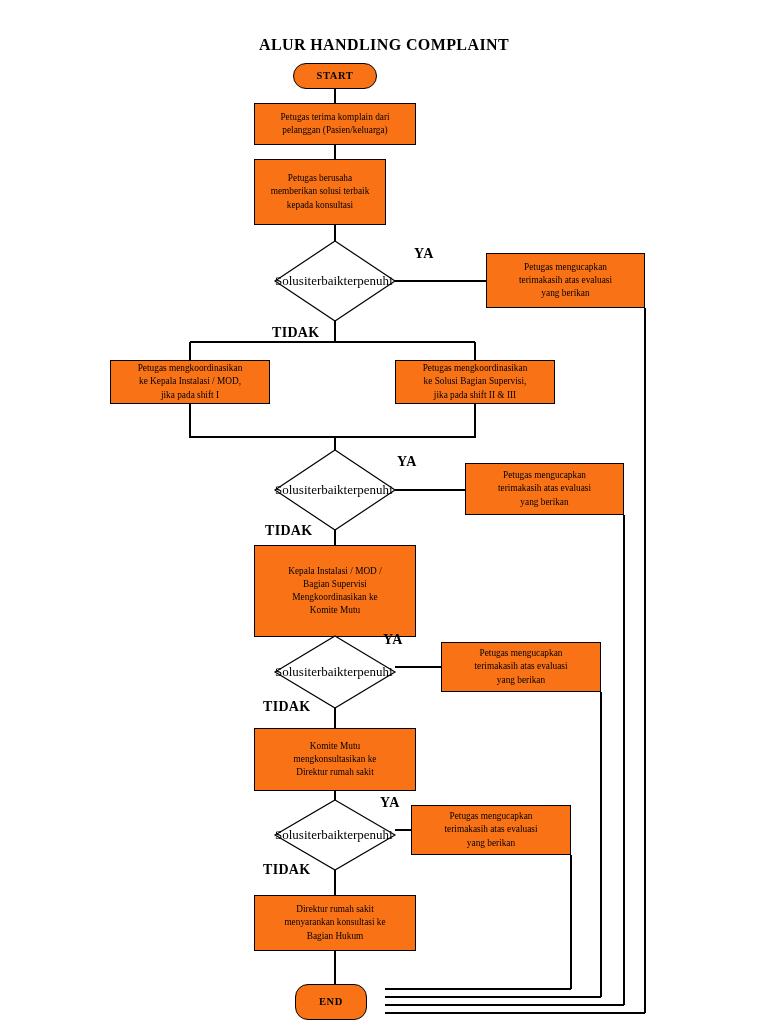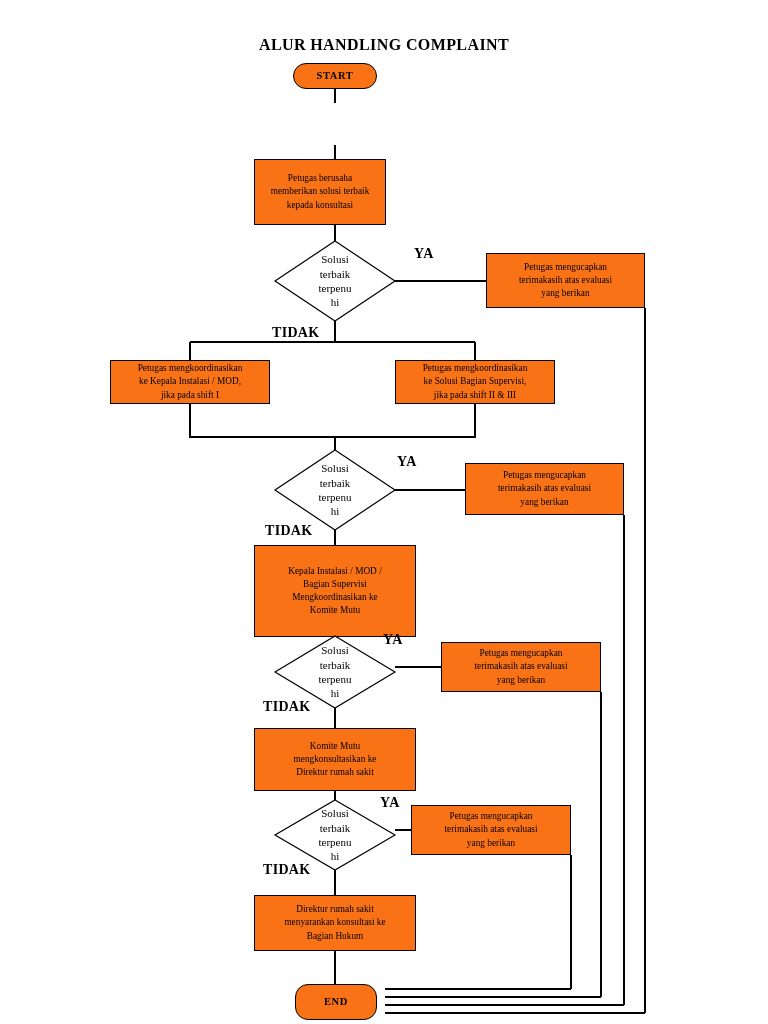--- a/index.html
+++ b/index.html
@@ -61,25 +61,24 @@
     top: 0;
     overflow: visible;
   }
   .diamond-text {
     position: absolute;
     left: 0;
     top: 0;
     width: 100%;
     height: 100%;
     display: flex;
-    flex-direction: column;
+    flex-direction: row;
     align-items: center;
-    justify-content: center;
     text-align: center;
-    font-size: 11px;
+    font-size: 13px;
     line-height: 1.30;
     pointer-events: none;
   }
   .edge-label {
     position: absolute;
     font-size: 14px;
     font-weight: bold;
     letter-spacing: 0.3px;
     font-family: "Liberation Serif", "DejaVu Serif", serif;
   }
@@ -149,20 +148,26 @@
 
       <line x1="571" y1="855" x2="571" y2="989"></line>
       <line x1="571" y1="989" x2="385" y2="989"></line>
     </g>
   </svg>
 
   <div class="node terminal" style="left:293px; top:63px; width:84px; height:26px;">
     <span>START</span>
   </div>
 
+  <div class="node" style="left:254px; top:103px; width:162px; height:42px;">
+    <span>
+      <span>Petugas terima komplain dari</span><br>
+      <span>pelanggan (Pasien/keluarga)</span>
+    </span>
+  </div>
 
   <div class="node" style="left:254px; top:159px; width:132px; height:66px;">
     <span>
       <span>Petugas berusaha</span><br>
       <span>memberikan solusi terbaik</span><br>
       <span>kepada konsultasi</span>
     </span>
   </div>
 
   <div class="diamond-wrap" style="left:275px; top:241px; width:120px; height:80px;">
@@ -287,17 +292,17 @@
   </div>
 
   <div class="node" style="left:254px; top:895px; width:162px; height:56px;">
     <span>
       <span>Direktur rumah sakit</span><br>
       <span>menyarankan konsultasi ke</span><br>
       <span>Bagian Hukum</span>
     </span>
   </div>
 
-  <div class="node terminal" style="left:295px; top:984px; width:82px; height:36px;">
+  <div class="node terminal" style="left:295px; top:984px; width:72px; height:36px;">
     <span>END</span>
   </div>
 
 </div>
 
 </body></html>

